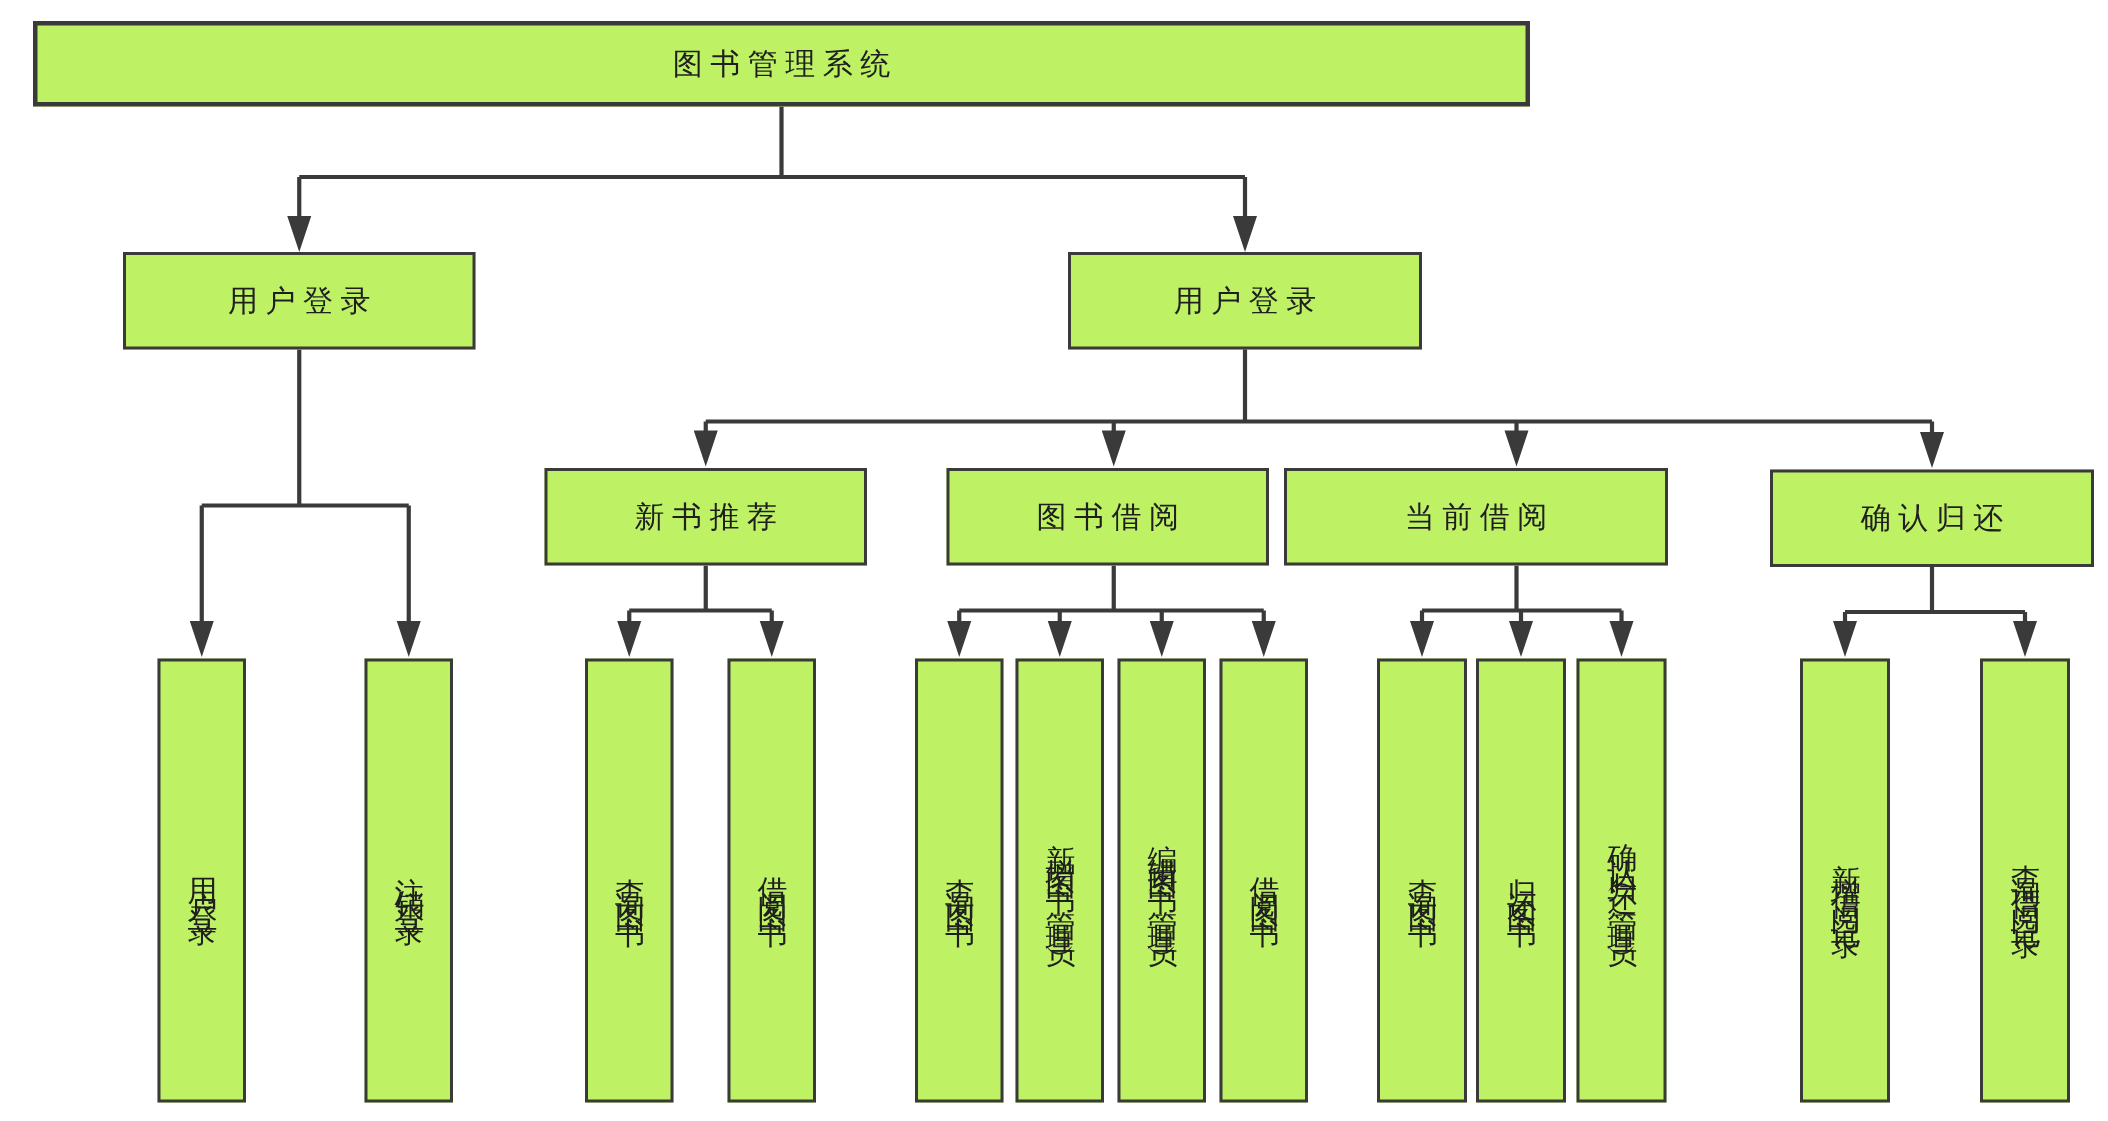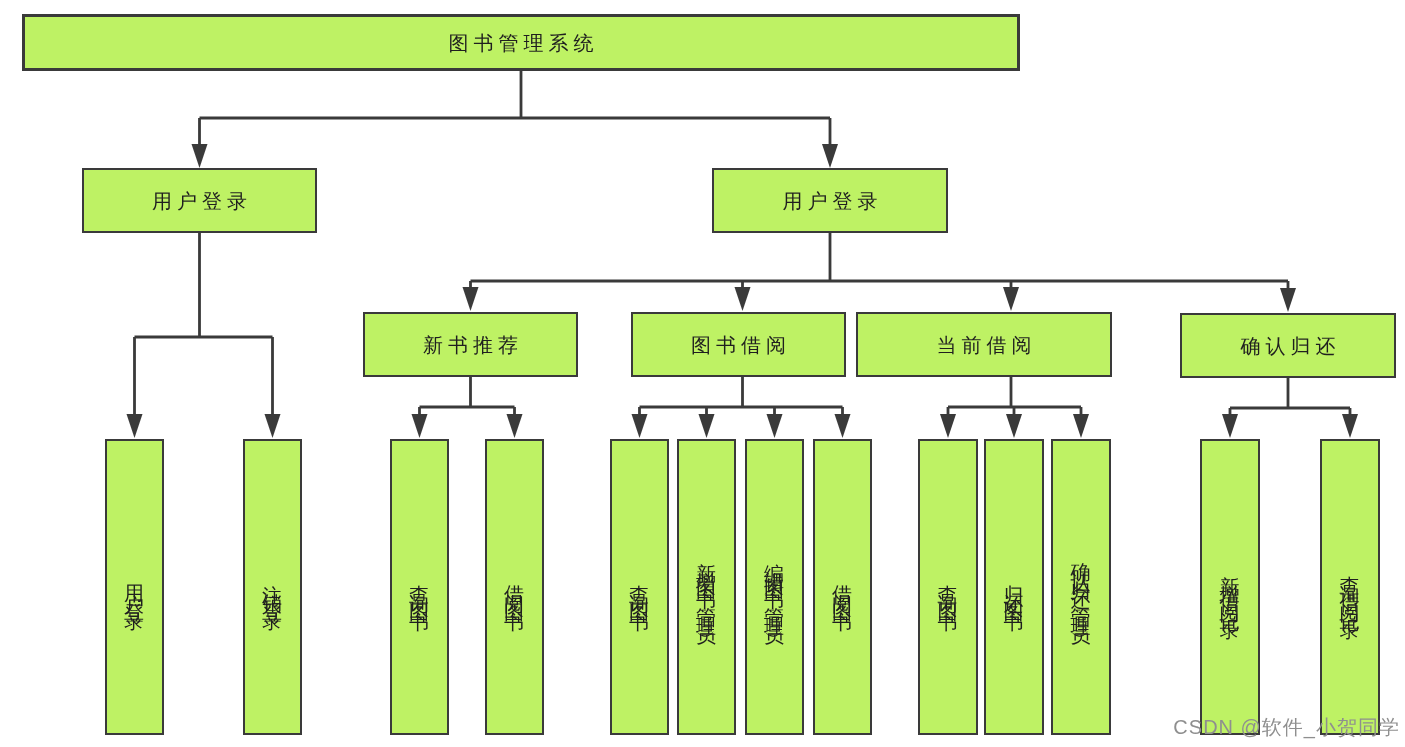--- a/index.html
+++ b/index.html
@@ -158,15 +158,14 @@
   <div class="node leaf" style="left:1051px; top:439px; width:60px; height:296px;">
     <span class="vlabel">确认归还（管理员）</span>
   </div>
   <div class="node leaf" style="left:1200px; top:439px; width:60px; height:296px;">
     <span class="vlabel">新增借阅记录</span>
   </div>
   <div class="node leaf" style="left:1320px; top:439px; width:60px; height:296px;">
     <span class="vlabel">查询借阅记录</span>
   </div>
 
-  <div class="watermark">CSDN @软件_小贺同学</div>
 
 </div>
 
 </body></html>

